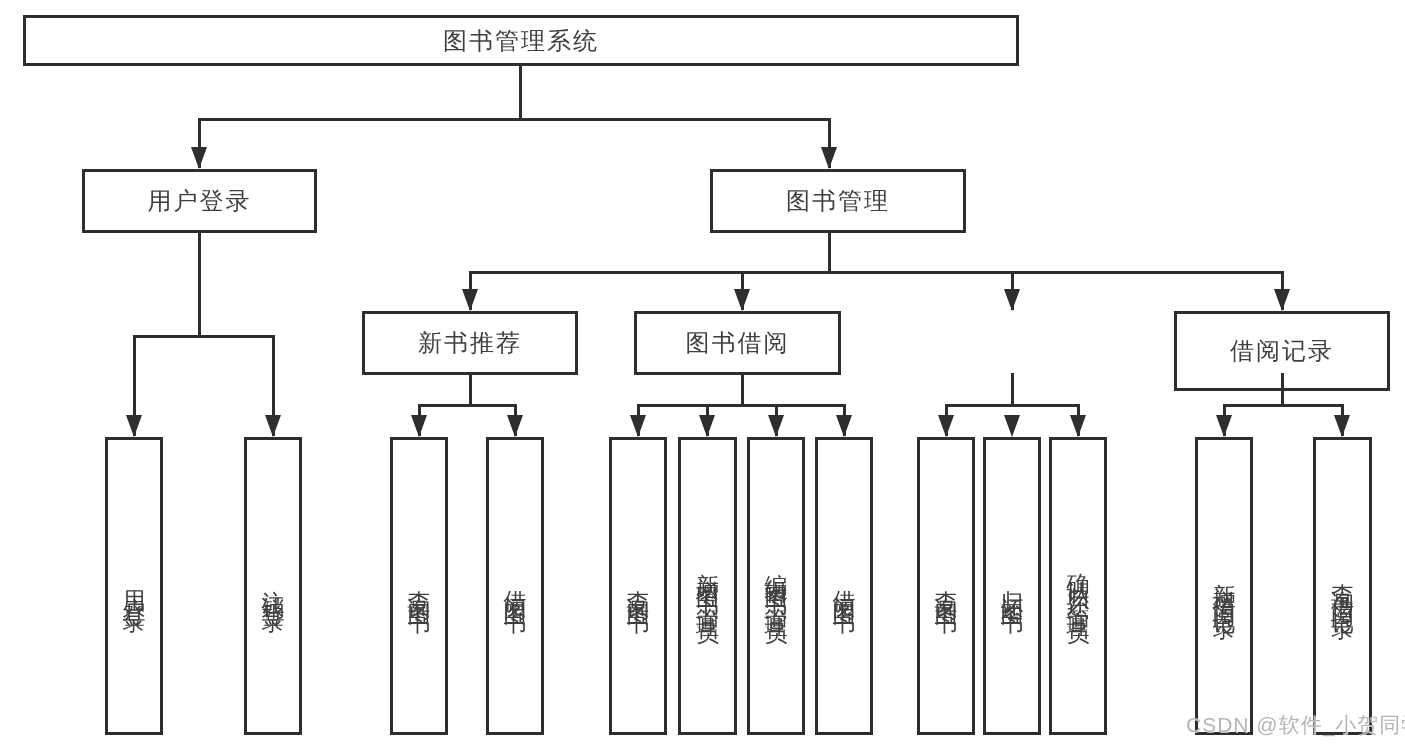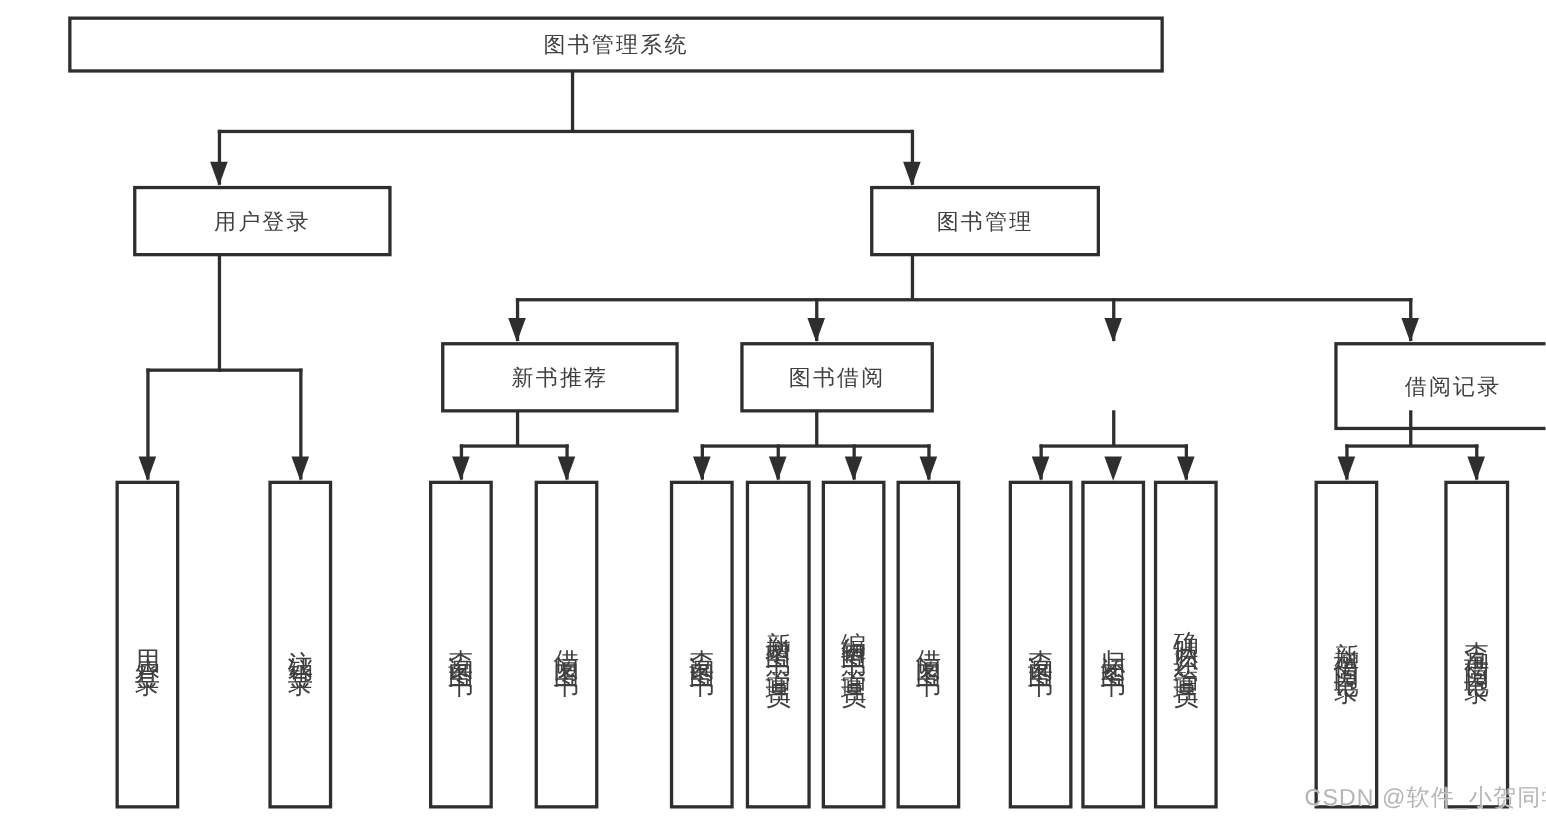--- a/index.html
+++ b/index.html
@@ -18,23 +18,22 @@
     width:1405px;height:747px;
     background:var(--background);
     overflow:hidden;
   }
   .hbox{
     position:absolute;
     box-sizing:border-box;
     border:3px solid var(--line);
     background:var(--background);
     display:flex;align-items:center;justify-content:center;
-    font-size:20px;letter-spacing:2px;color:var(--text);
+    font-size:24px;letter-spacing:2px;color:var(--text);
     white-space:nowrap;
-    margin-left:39px;
   }
   .vbox{
     position:absolute;
     box-sizing:border-box;
     border:3px solid var(--line);
     background:var(--background);
     display:flex;align-items:center;justify-content:center;
     writing-mode:vertical-rl;
     text-orientation:mixed;
     font-size:23px;letter-spacing:7px;color:var(--text);
@@ -63,28 +62,28 @@
 
 <div class="canvas">
 
   <div class="hbox" style="left:23px;top:15px;width:996px;height:51px;">
     <span>图书管理系统</span>
   </div>
 
   <div class="hbox" style="left:82px;top:169px;width:235px;height:64px;">
     <span>用户登录</span>
   </div>
-  <div class="hbox" style="left:752px;top:169px;width:209px;height:64px;">
+  <div class="hbox" style="left:710px;top:169px;width:256px;height:64px;">
     <span>图书管理</span>
   </div>
 
   <div class="hbox" style="left:362px;top:311px;width:216px;height:64px;text-align:right;">
     <span>新书推荐</span>
   </div>
-  <div class="hbox" style="left:634px;top:311px;width:176px;height:64px;">
+  <div class="hbox" style="left:634px;top:311px;width:207px;height:64px;">
     <span>图书借阅</span>
   </div>
   <div class="hbox" style="left:1174px;top:311px;width:216px;height:80px;">
     <span>借阅记录</span>
   </div>
 
   <div class="vbox" style="left:105px;top:437px;width:58px;height:298px;">
     <span>用户登录</span>
   </div>
   <div class="vbox" style="left:244px;top:437px;width:58px;height:298px;">

